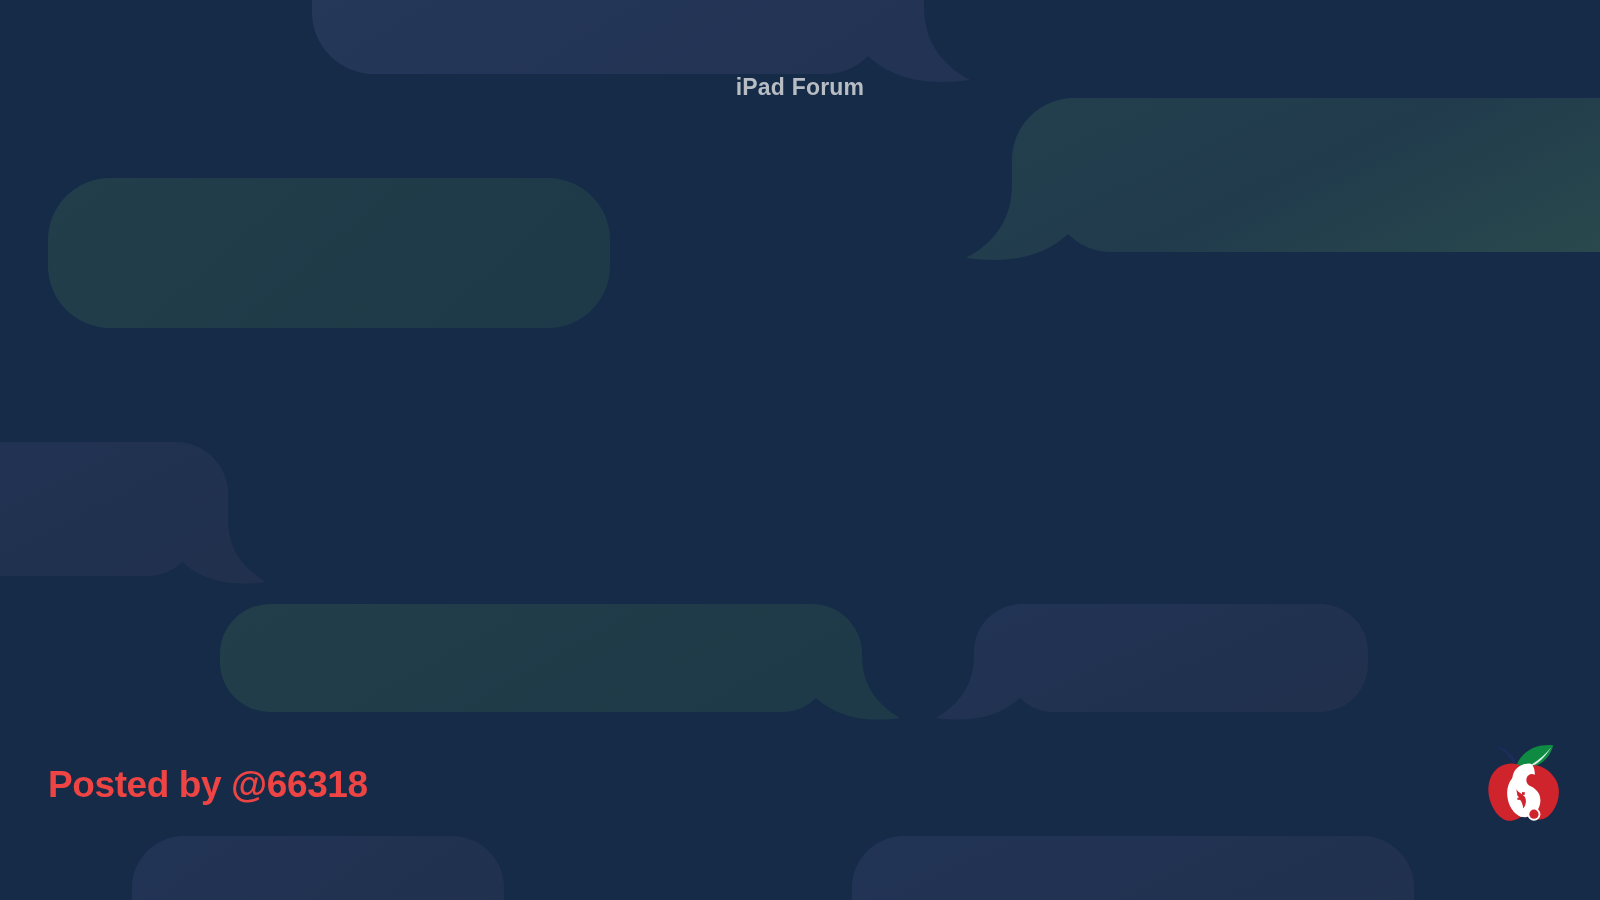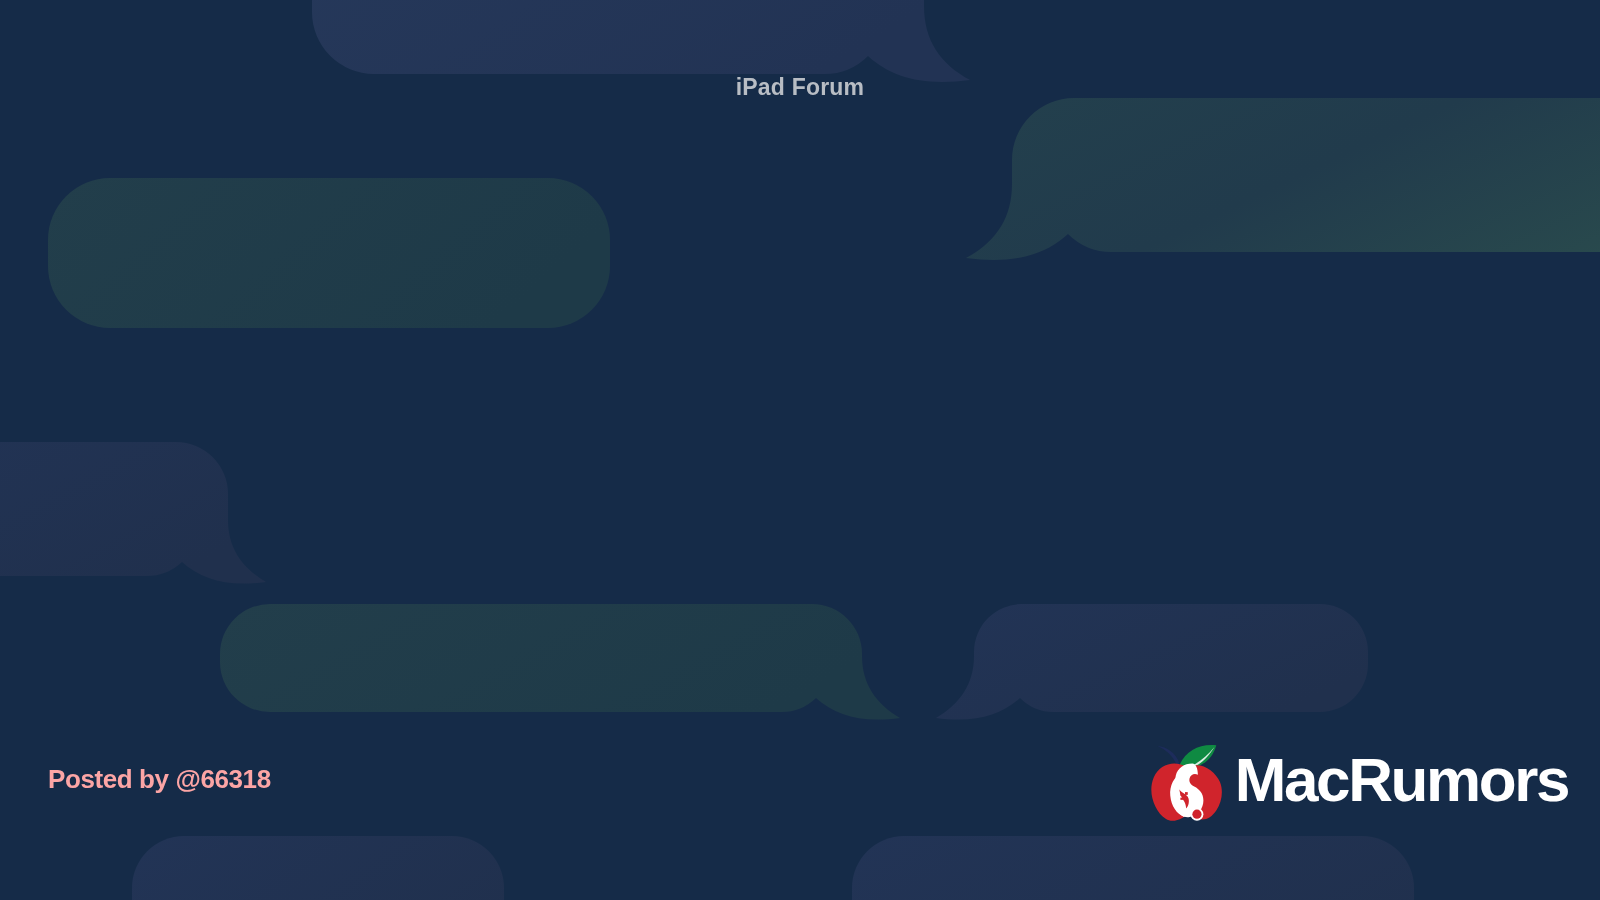--- a/index.html
+++ b/index.html
@@ -57,24 +57,24 @@
     letter-spacing:-2.2px;
     color:#ffffff;
     z-index:5;
     white-space:nowrap;
   }
 
   #posted-by {
     position:absolute;
     left:48px;
     top:764px;
-    font-size:26px;
+    font-size:37px;
     font-weight:700;
     letter-spacing:-.4px;
-    color:#fca5a5;
+    color:#ef4444;
     z-index:5;
   }
 
   #brand {
     position:absolute;
     right:32px;
     top:736px;
     height:92px;
     display:flex;
     align-items:center;
@@ -208,16 +208,15 @@
 
       <rect x="45" y="62" width="3" height="3" fill="#d0242c"></rect>
       <rect x="50" y="61" width="3" height="3" fill="#d0242c"></rect>
       <rect x="45" y="67" width="3" height="2.4" fill="#d0242c"></rect>
       <rect x="50" y="66" width="3" height="2.4" fill="#d0242c"></rect>
 
       <circle cx="63" cy="85" r="7" fill="#ffffff"></circle>
       <circle cx="63" cy="85" r="5" fill="#d0242c"></circle>
     </svg>
 
-    <span id="brand-name">MacRumors</span>
   </div>
 
 </div>
 
 </body></html>

